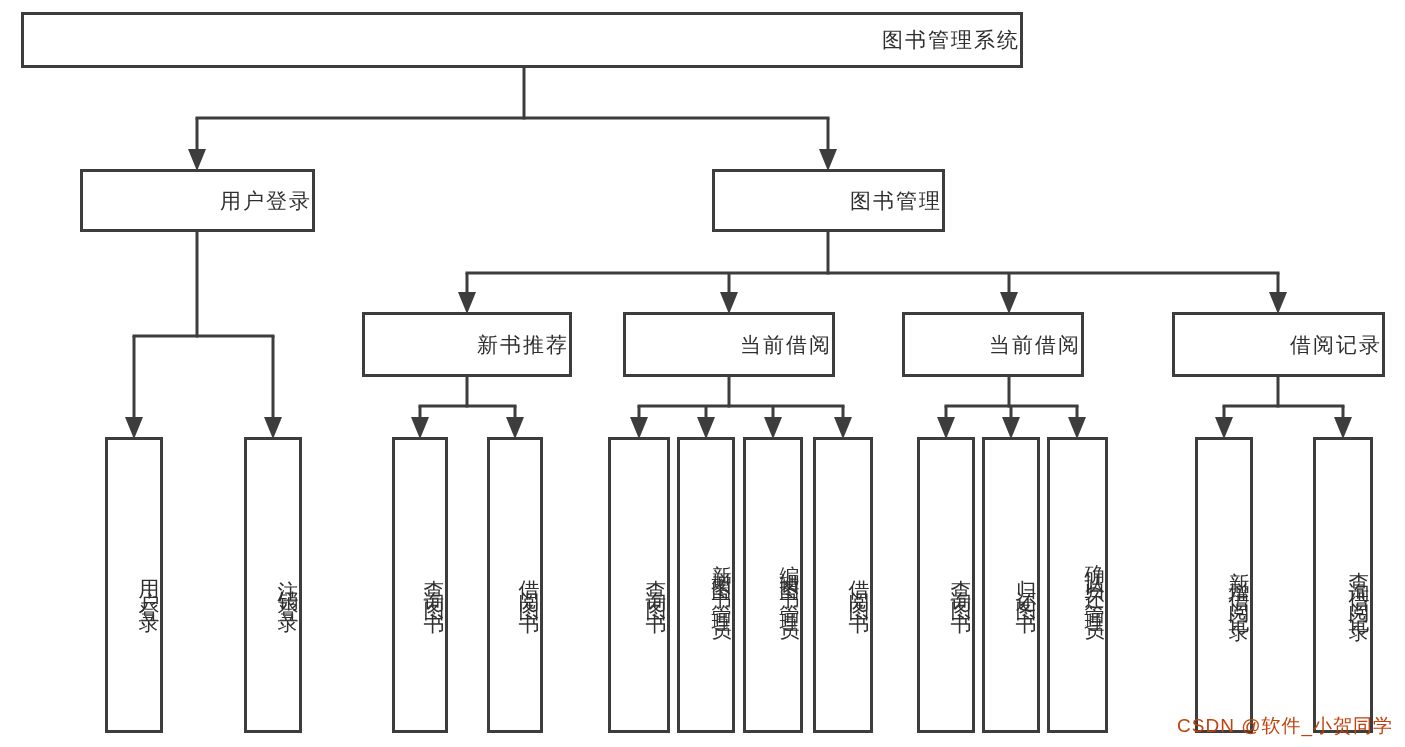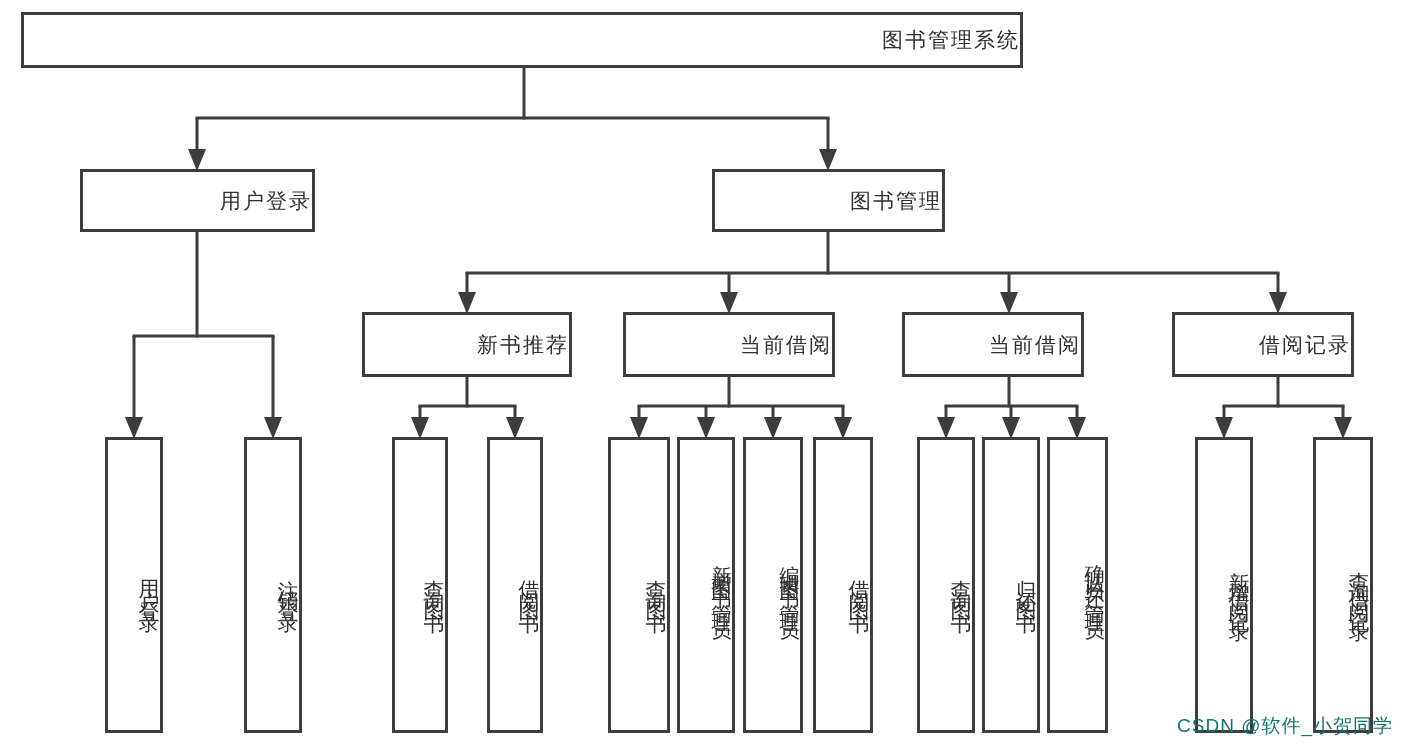--- a/index.html
+++ b/index.html
@@ -48,21 +48,21 @@
     pointer-events: none;
   }
   #connectors line { stroke: #3d3d3d; stroke-width: 3; }
   #connectors polygon { fill: #3d3d3d; stroke: none; }
   .watermark {
     position: absolute;
     right: 12px;
     bottom: 8px;
     font-size: 19px;
     letter-spacing: 1px;
-    color: #0f766e;
+    color: #c2410c;
     white-space: nowrap;
   }
 </style>
 </head>
 <body>
 
 <div id="canvas">
 
   <div class="box root-box">
     <span class="hlabel">图书管理系统</span>
@@ -77,21 +77,21 @@
 
   <div class="box hnode" style="left:712px;width:233px">
     <span class="hlabel">图书管理</span>
   </div>
   <div class="box lvl3" style="left:623px;width:212px">
     <span class="hlabel">当前借阅</span>
   </div>
   <div class="box lvl3" style="left:902px;width:182px">
     <span class="hlabel">当前借阅</span>
   </div>
-  <div class="box lvl3" style="left:1172px;width:182px">
+  <div class="box lvl3" style="left:1172px;width:213px">
     <span class="hlabel">借阅记录</span>
   </div>
 
   <div class="box leaf sp4" style="left:105px;width:58px">
     <span class="vtext">用户登录</span>
   </div>
   <div class="box leaf sp4" style="left:244px;width:58px">
     <span class="vtext">注销登录</span>
   </div>
 

